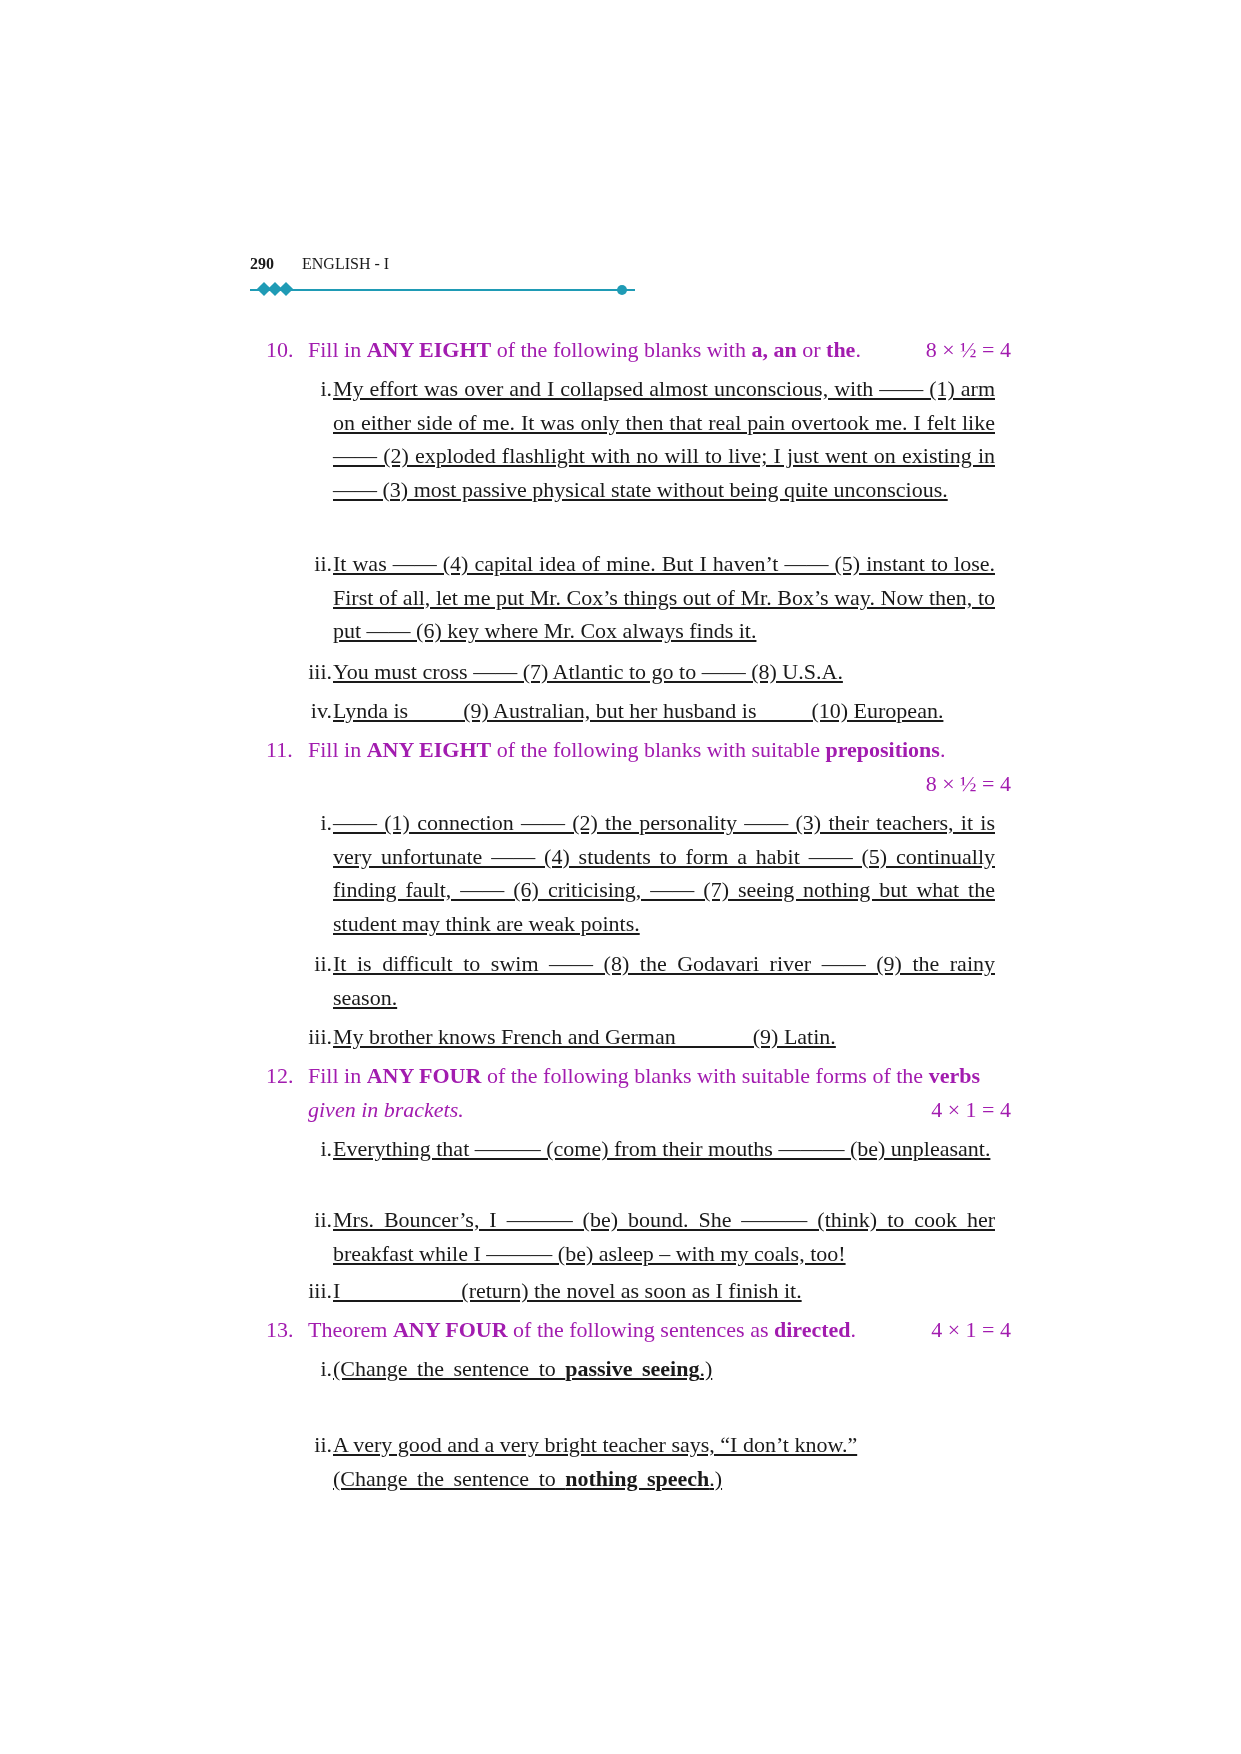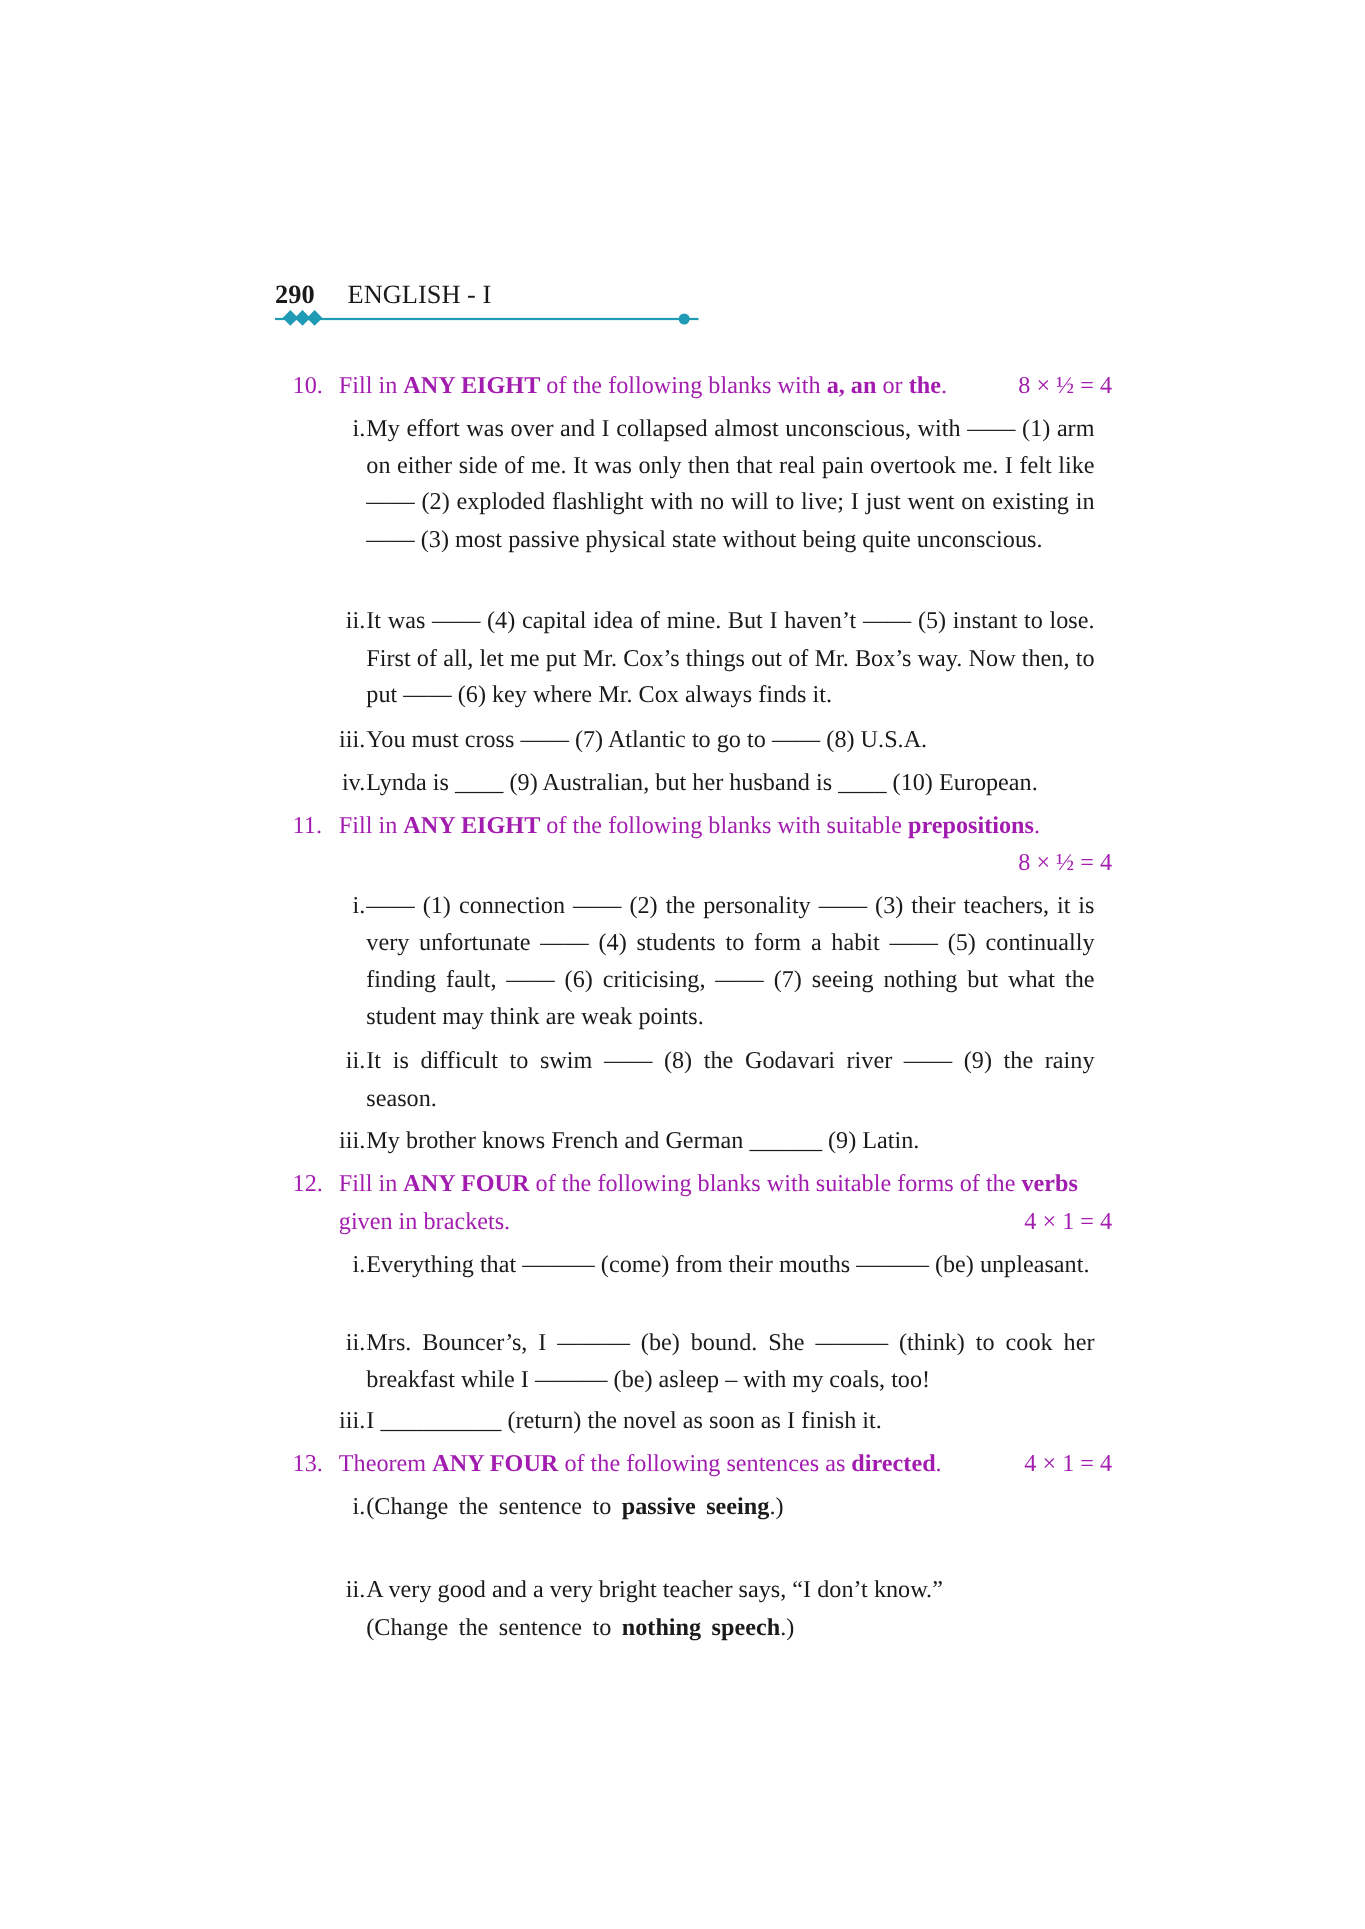--- a/index.html
+++ b/index.html
@@ -1,31 +1,31 @@
 <!DOCTYPE html>
 <html><head>
 <meta charset="utf-8">
 <style>
   html, body { margin:0; padding:0; background:#ffffff; }
   body { width:1241px; height:1754px; position:relative; overflow:hidden;
          font-family:"Liberation Serif", serif; color:#1a1a1a; }
-  .hdr { position:absolute; left:250px; top:255px; font-size:24px; }
+  .hdr { position:absolute; left:250px; top:255px; font-size:16px; }
   .hdr .pg { font-weight:bold; margin-right:24px; }
   .rule { position:absolute; left:250px; top:289px; width:385px; height:2px; background:#1f9bb5; }
   .dia { position:absolute; top:284px; width:10px; height:10px; background:#1f9bb5; transform:rotate(45deg); }
   .dot { position:absolute; left:617px; top:285px; width:10px; height:10px; border-radius:50%; background:#1f9bb5; }
   .q { position:absolute; left:266px; width:745px; font-size:22px; color:#a21caf; line-height:34px; }
   .q .num { display:inline-block; width:42px; }
   .q b { font-weight:bold; }
   .q .marks { position:absolute; right:0; top:0; }
   .q .marks.below { top:34px; }
-  .q .cont { padding-left:42px; display:block; }
+  .q .cont { padding-left:42px; display:block;font-style:italic; }
   .item { position:absolute; left:296px; width:699px; font-size:22px; line-height:33.5px; color:#1a1a1a; }
   .item .rn { position:absolute; left:0; width:36px; text-align:right; }
-  .item .tx { display:block; margin-left:37px; text-align:justify; }
+  .item .tx { display:block; margin-left:37px; text-align:justify;text-decoration:underline; }
   .item .tx b { font-weight:bold; }
 </style>
 </head>
 <body>
 
 <div class="hdr">
   <span class="pg">290</span>
   <span>ENGLISH - I</span>
 </div>
 <div class="rule"></div>

